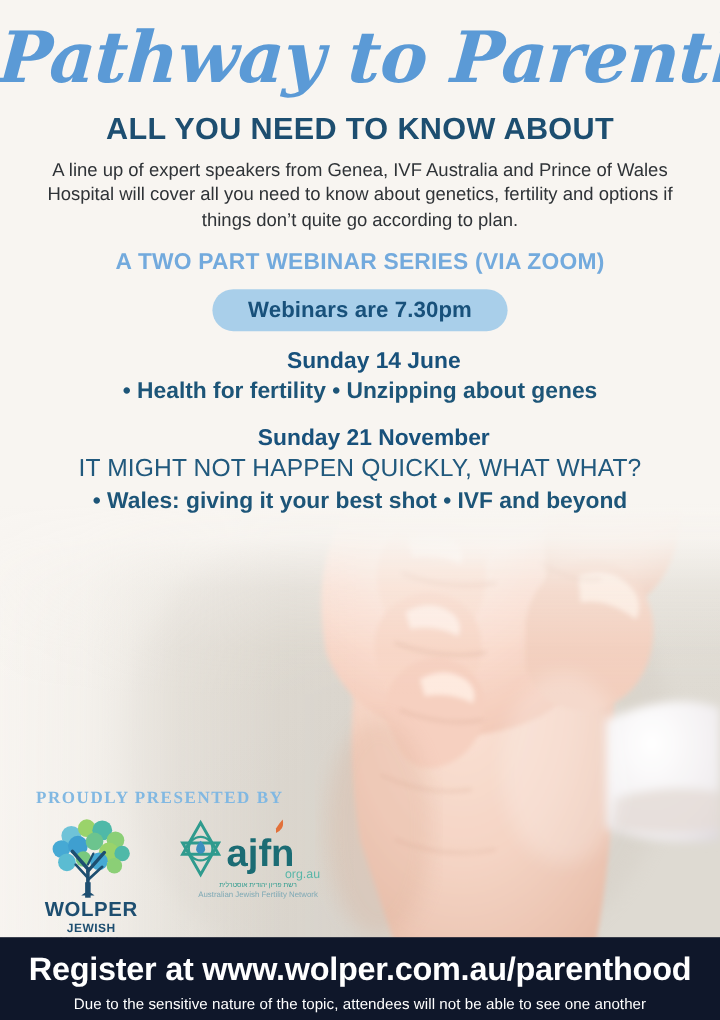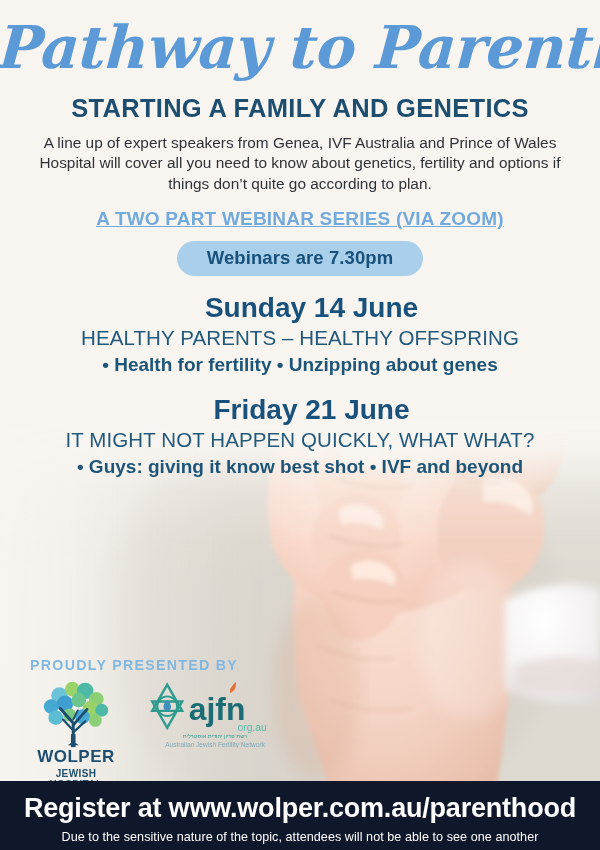--- a/index.html
+++ b/index.html
@@ -87,21 +87,20 @@
     font-size: 15.4px;
     line-height: 1.33;
   }
 
   .series-line {
     margin: 14px 0 0 0;
     color: #73aadd;
     font-weight: bold;
     font-size: 19px;
     letter-spacing: 0.2px;
-    text-decoration: underline;
   }
 
   .time-pill-wrap {
     margin-top: 11px;
   }
   .time-pill {
     display: inline-block;
     background: #a9cfea;
     color: #18517b;
     font-weight: bold;
@@ -112,21 +111,21 @@
   }
 
   .session {
     margin-top: 14px;
   }
   .session.second { margin-top: 15px; }
 
   .session-date {
     color: #18517b;
     font-weight: bold;
-    font-size: 28px;
+    font-size: 19px;
     line-height: 1.25;
     padding-left: 23px;
   }
   .session-title {
     color: #21597d;
     font-size: 20.5px;
     line-height: 1.3;
     letter-spacing: 0.1px;
   }
   .session-topics {
@@ -142,20 +141,21 @@
     left: 30px;
     top: 657px;
     text-align: left;
   }
   .presented-by {
     color: #81b8e2;
     font-weight: bold;
     font-size: 14.2px;
     letter-spacing: 1.3px;
     margin-bottom: 6px;
+    font-family: Liberation Serif, serif;
   }
   .logo-row {
     display: flex;
     align-items: flex-start;
     gap: 18px;
   }
   .wolper-logo { width: 92px; }
   .ajfn-logo  { width: 150px; }
 
   
@@ -309,41 +309,40 @@
       </g>
     </svg>
     <div class="photo-fade"></div>
   </div>
 
   <div class="content">
 
     <div class="script-title">Pathway to Parenthood</div>
 
     <div class="headline">
-      <div>STARTING A FAMILY AND GENETICS</div>
+      <div>ALL YOU NEED TO KNOW ABOUT</div>
     </div>
 
     <div class="blurb">A line up of expert speakers from Genea, IVF Australia and Prince of Wales Hospital will cover all you need to know about genetics, fertility and options if things don’t quite go according to plan.</div>
 
     <div class="series-line">A TWO PART WEBINAR SERIES (VIA ZOOM)</div>
 
     <div class="time-pill-wrap">
       <span class="time-pill">Webinars are 7.30pm</span>
     </div>
 
     <div class="session">
       <div class="session-date">Sunday 14 June</div>
-      <div class="session-title">HEALTHY PARENTS – HEALTHY OFFSPRING</div>
       <div class="session-topics">• Health for fertility • Unzipping about genes</div>
     </div>
 
     <div class="session second">
-      <div class="session-date">Friday 21 June</div>
+      <div class="session-date">Sunday 21 November</div>
       <div class="session-title">IT MIGHT NOT HAPPEN QUICKLY, WHAT WHAT?</div>
-      <div class="session-topics">• Guys: giving it know best shot • IVF and beyond</div>
+      <div class="session-topics">• Wales: giving it your best shot • IVF and beyond</div>
     </div>
 
   </div>
 
   <div class="sponsors">
     <div class="presented-by">PROUDLY PRESENTED BY</div>
 
     <div class="logo-row">
 
       <div style="display: flex; flex-direction: column; ">

